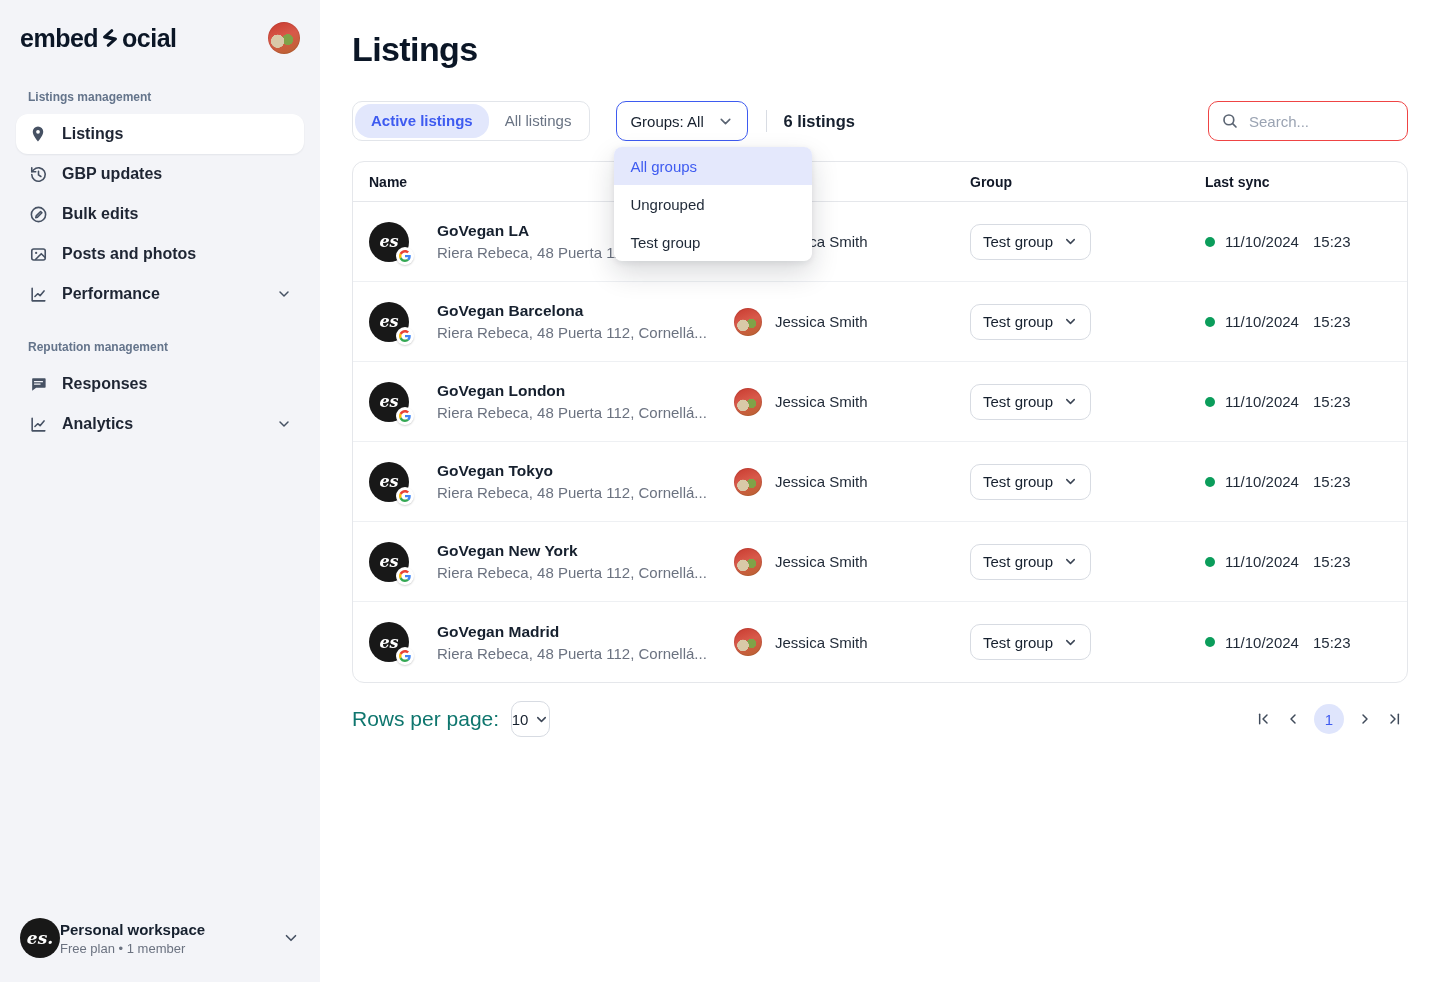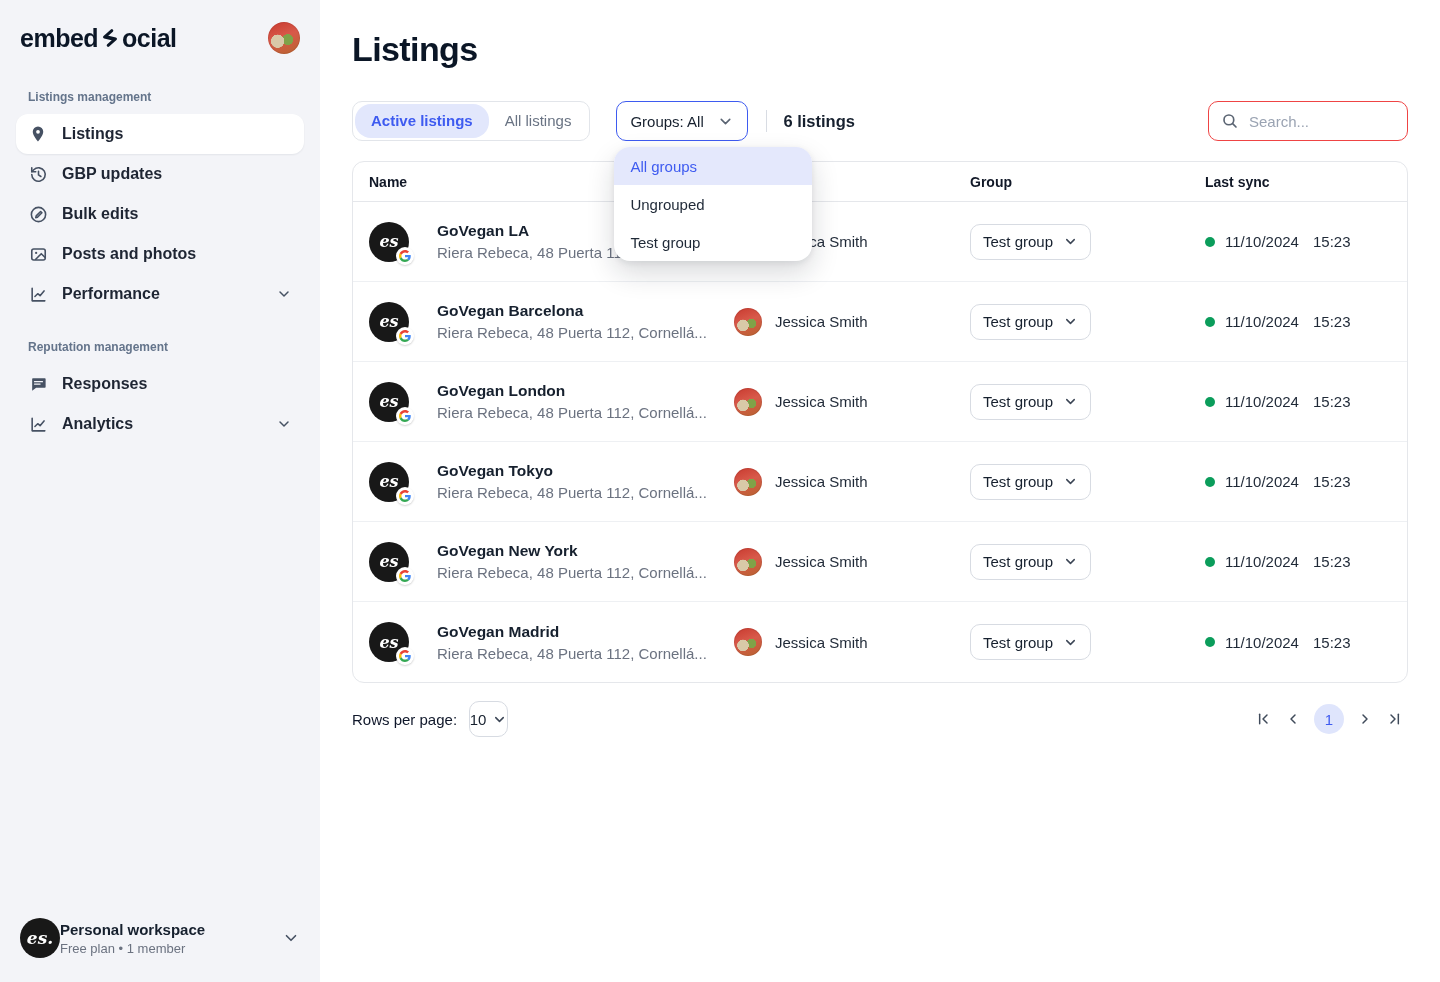--- a/index.html
+++ b/index.html
@@ -40,21 +40,21 @@
   .controls { margin-top:32px; height:40px; display:flex; align-items:center; }
   .tabs { display:flex; border:1px solid #e2e5ea; border-radius:10px; padding:2px; background:#fff; }
   .tab { height:34px; line-height:34px; padding:0 16px; border-radius:16px; font-size:15px;
     color:#697383; cursor:pointer; white-space:nowrap; }
   .tab.active { background:#e2e7fc; color:#3e5bf0; font-weight:600; }
   .groups-wrap { position:relative; margin-left:26px; }
   .groups-btn { height:40px; width:132px; border:1.5px solid #3e5bf0; border-radius:10px; background:#fff;
     display:flex; align-items:center; justify-content:space-between; padding:0 13px;
     font-size:15px; color:#16202e; cursor:pointer; font-family:inherit; }
   .groups-btn .chev { color:#5a6472; display:flex; }
-  .menu { position:absolute; top:46px; left:-2px; width:198px; background:#fff; border-radius:16px;
+  .menu { position:absolute; top:46px; left:-2px; width:198px; background:#fff; border-radius:8px;
     box-shadow:0 12px 28px rgba(16,24,40,.16), 0 2px 6px rgba(16,24,40,.08); z-index:50; overflow:hidden; }
   .menu-item { height:38px; display:flex; align-items:center; padding:0 16px; font-size:15px;
     color:#1f2937; cursor:pointer; }
   .menu-item.selected { background:#e4e8fc; color:#3e5bf0; }
   .vbar { width:1px; height:22px; background:#d8dce3; margin:0 16px 0 18px; }
   .count { font-size:16.5px; font-weight:700; color:#16202e; }
   .search { margin-left:auto; width:200px; height:40px; border:1px solid #ef4444; border-radius:10px;
     display:flex; align-items:center; gap:10px; padding:0 12px; background:#fff; }
   .search svg { color:#5a6472; flex-shrink:0; }
   .search input { border:none; outline:none; width:100%; font-size:15px; color:#16202e;
@@ -83,21 +83,21 @@
   .pill { height:36px; border:1px solid #d7dbe2; border-radius:10px; background:#fff;
     display:inline-flex; align-items:center; gap:10px; padding:0 12px; font-size:15px; color:#16202e;
     cursor:pointer; font-family:inherit; }
   .pill .chev { color:#3c4656; display:flex; }
   .cell-sync { display:flex; align-items:center; gap:10px; font-size:15px; color:#1f2937; }
   .dot { width:10px; height:10px; border-radius:50%; background:#0b9d5b; flex-shrink:0; }
   .sync-time { margin-left:4px; }
 
   
   .pager { margin-top:18px; display:flex; align-items:center; }
-  .pager-label { font-size:15px; color:#0f172a; }
+  .pager-label { font-size:21px; color:#0f766e; }
   .rpp { margin-left:12px; height:36px; width:39px; border:1px solid #d7dbe2; border-radius:10px; background:#fff;
     display:flex; align-items:center; justify-content:center; gap:6px; font-size:15px; color:#16202e;
     cursor:pointer; font-family:inherit; }
   .rpp .chev { color:#3c4656; display:flex; }
   .pager-nav { margin-left:auto; display:flex; align-items:center; gap:4px; }
   .pbtn { width:26px; height:26px; background:none; border:none; display:flex; align-items:center;
     justify-content:center; color:#3f4a5a; cursor:pointer; }
   .pnum { width:30px; height:30px; border-radius:50%; background:#dfe5fc; color:#3e5bf0;
     display:flex; align-items:center; justify-content:center; font-size:15px; margin:0 4px; cursor:pointer; }
 </style>

